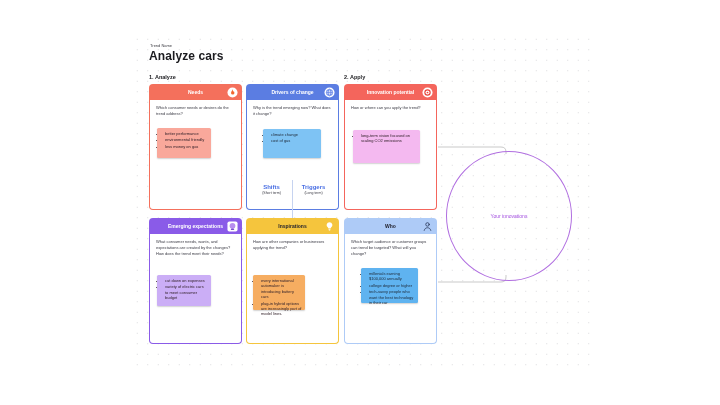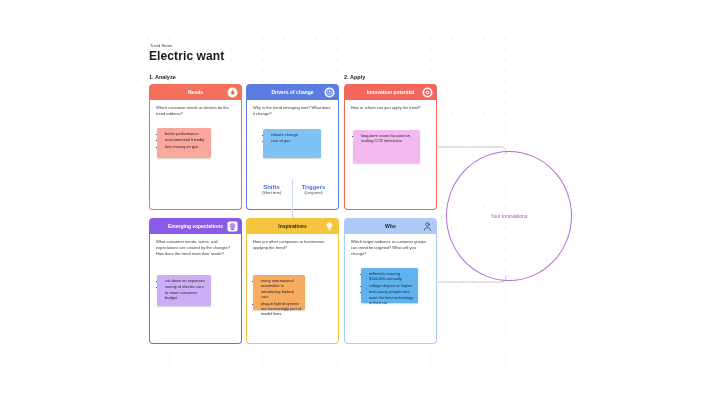--- a/index.html
+++ b/index.html
@@ -72,21 +72,21 @@
 <body>
 
 <div class="canvas"></div>
 
 <svg class="connectors">
   <path d="M438 147 H501 Q506 147 506 152 V154" fill="none" stroke="#c9c9c9" stroke-width="1"></path>
   <path d="M438 282 H501 Q506 282 506 277 V275" fill="none" stroke="#c9c9c9" stroke-width="1"></path>
 </svg>
 
 <div class="abs trend-label">Trend Name</div>
-<div class="abs board-title">Electric want</div>
+<div class="abs board-title">Analyze cars</div>
 <div class="abs section-label section-analyze">1. Analyze</div>
 <div class="abs section-label section-apply">2. Apply</div>
 
 <div class="card card-needs" style="left:149px;top:84px">
   <div class="card-header">
     <span class="card-title">Needs</span>
     <svg class="card-icon" viewBox="0 0 24 24">
       <circle cx="12" cy="12" r="11" fill="#fff"></circle>
       <path d="M12 4.5c1.2 3.2-3.2 4.6-3.2 8.4a3.7 3.7 0 0 0 7.4 0c0-2-1-3.2-1.6-4.3-.3 1.1-.8 1.7-1.6 2.2.6-2.1-.4-4.8-1-6.3z" fill="#f2652e"></path>
     </svg>

